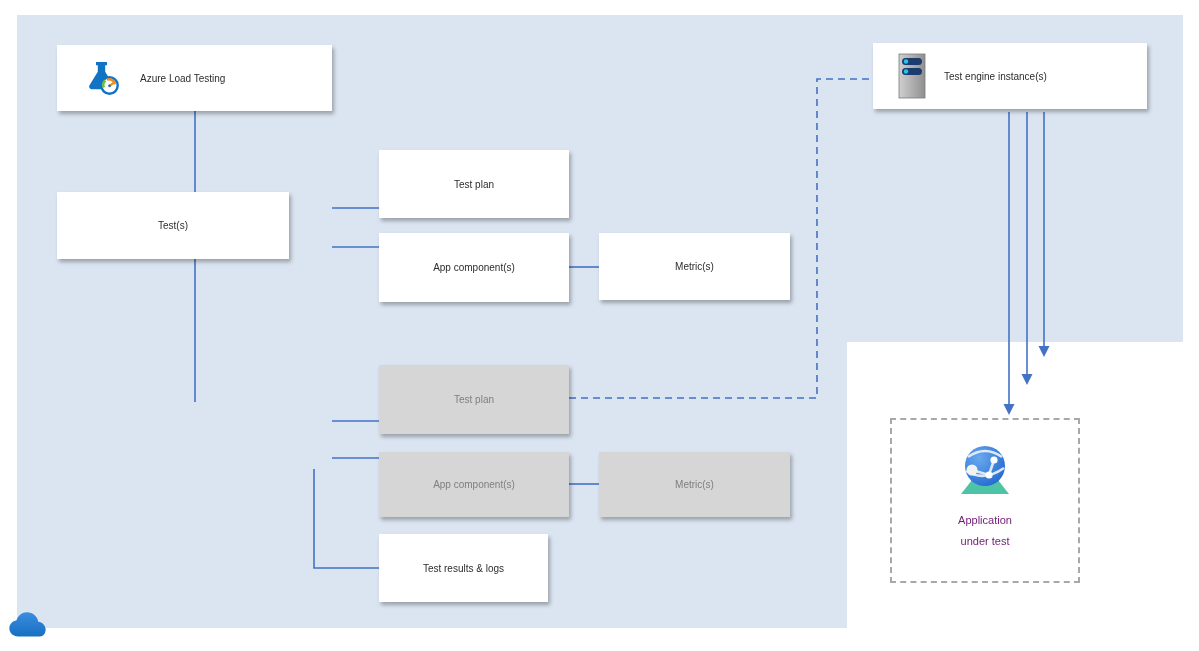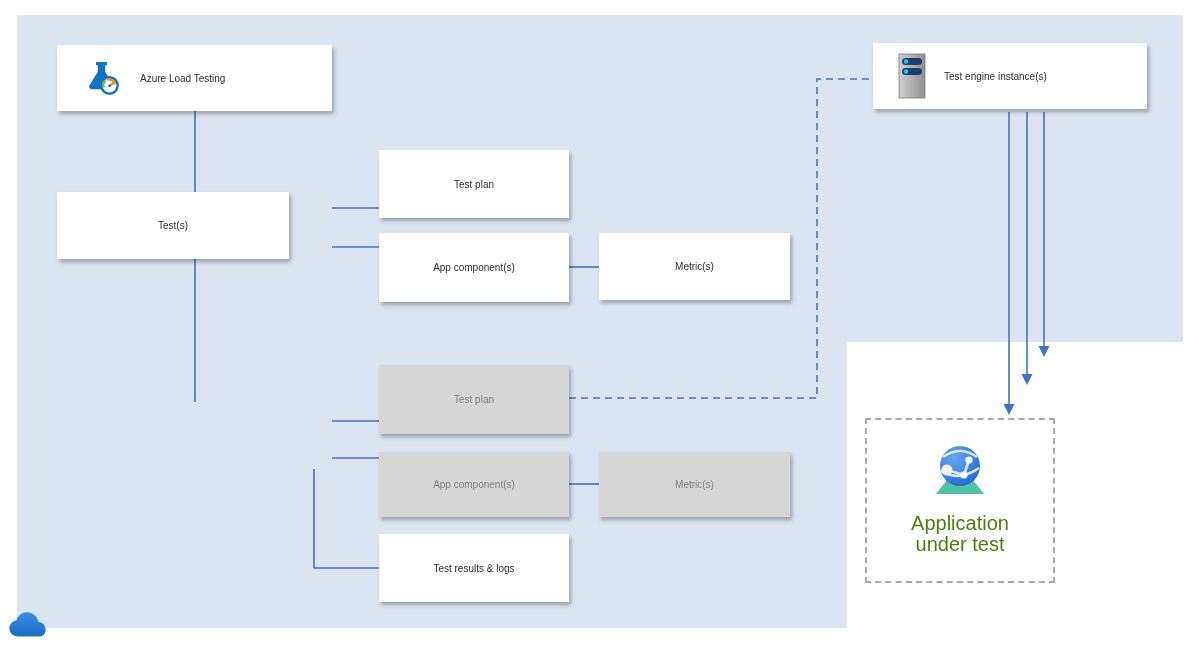--- a/index.html
+++ b/index.html
@@ -14,24 +14,24 @@
     position:absolute;z-index:3;background:#ffffff;
     box-shadow:2px 3px 4px rgba(0,0,0,0.30);
     display:flex;align-items:center;justify-content:center;
     font-size:10px;color:#2d2d2d;
   }
   .node.gray{background:#d6d6d6;color:#7f7f7f;}
   .node.row{justify-content:flex-start;gap:18px;padding-left:25px;box-sizing:border-box;}
   .node .icon{display:flex;align-items:center;justify-content:center;flex:0 0 auto;}
   .lbl{white-space:nowrap;}
   .app-box{
-    position:absolute;left:865px;top:418px;width:190px;height:165px;z-index:3;
+    position:absolute;left:890px;top:418px;width:190px;height:165px;z-index:3;
     background:#ffffff;border:2px dashed #a8a8a8;box-sizing:border-box;
     display:flex;flex-direction:column;align-items:center;justify-content:flex-start;
-    padding-top:22px;font-size:20px;color:#4d7c0f;
+    padding-top:22px;font-size:11px;color:#701a75;
   }
   .app-box .caption{margin-top:10px;text-align:center;line-height:21px;}
   .cloud{position:absolute;left:8px;top:610px;z-index:4;}
 </style>
 </head>
 <body>
 
 <div class="stage">
 
   <div class="bg-blue"></div>
@@ -96,21 +96,21 @@
   </div>
 
   <div class="node gray" style="left:379px;top:452px;width:190px;height:65px">
     <span class="lbl">App component(s)</span>
   </div>
 
   <div class="node gray" style="left:599px;top:452px;width:191px;height:65px">
     <span class="lbl">Metric(s)</span>
   </div>
 
-  <div class="node" style="left:379px;top:534px;width:190px;height:68px">
+  <div class="node" style="left:379px;top:534px;width:169px;height:68px">
     <span class="lbl">Test results &amp; logs</span>
   </div>
 
   <div class="node row" style="left:873px;top:43px;width:274px;height:66px">
     <span class="icon">
       <svg width="28" height="46" viewBox="0 0 28 46">
         <defs>
           <linearGradient id="srv" x1="0" y1="0" x2="1" y2="0">
             <stop offset="0" stop-color="#cfcfcf"></stop>
               <stop offset="1" stop-color="#8f8f8f"></stop>

